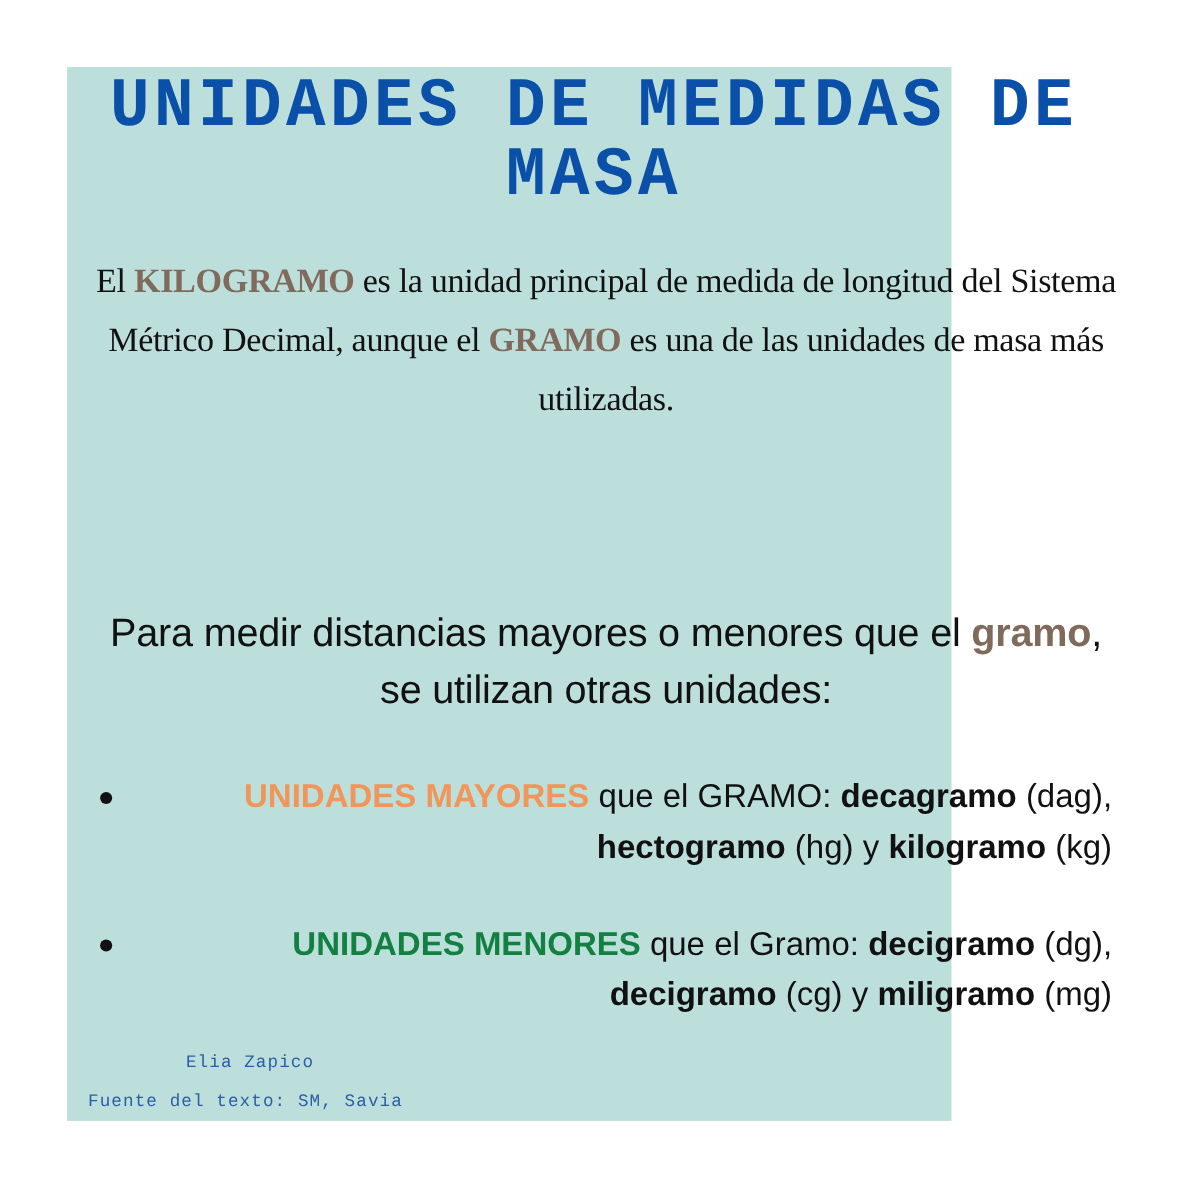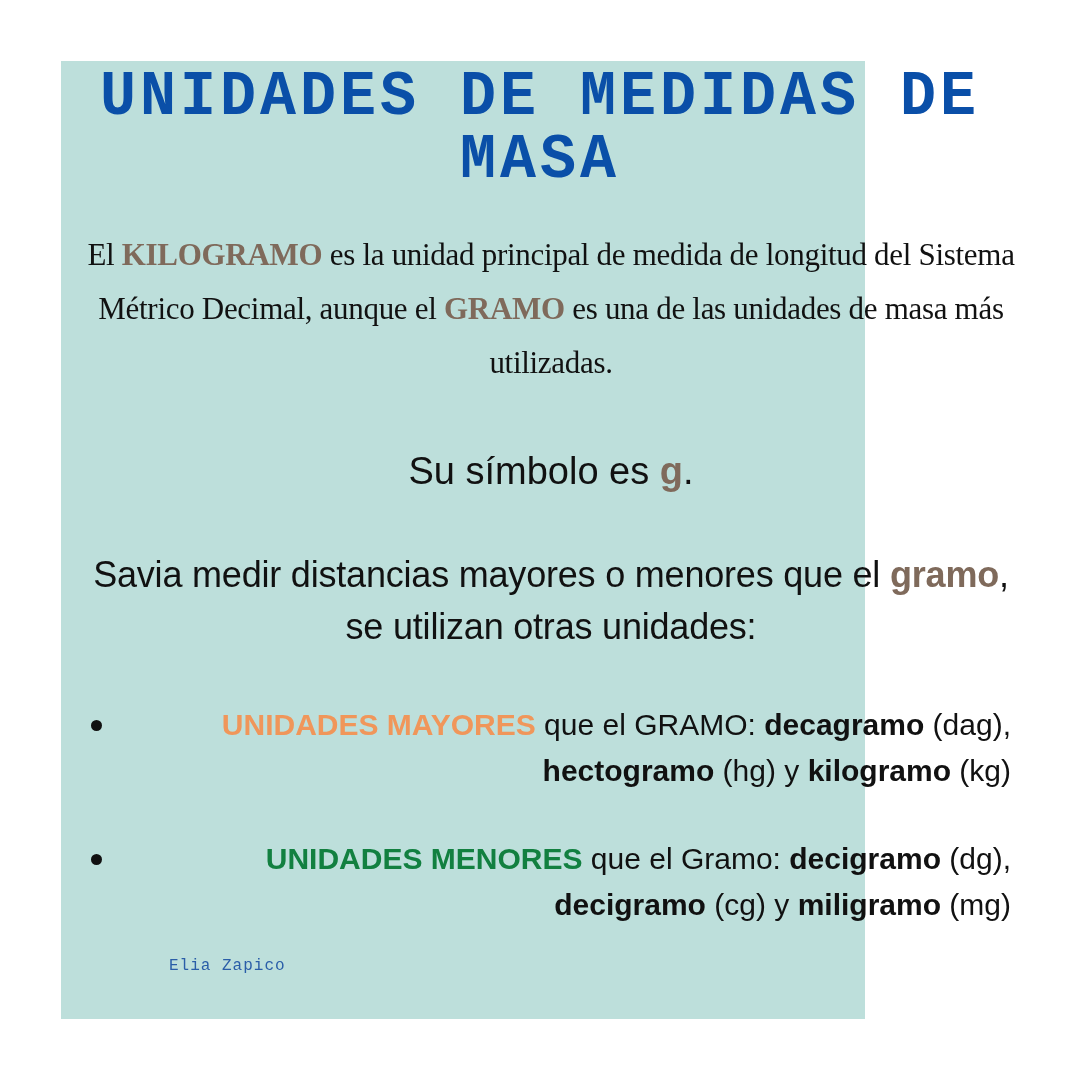--- a/index.html
+++ b/index.html
@@ -49,36 +49,34 @@
 <div class="card">
   <div class="title">
     <div>UNIDADES DE MEDIDAS DE</div>
     <div>MASA</div>
   </div>
 
   <div class="para intro">
     <span>El </span><span class="accent">KILOGRAMO</span><span> es la unidad principal de medida de longitud del Sistema Métrico Decimal, aunque el </span><span class="accent">GRAMO</span><span> es una de las unidades de masa más utilizadas.</span>
   </div>
 
-  <div class="para symbol">
-    <span>Su símbolo es </span><span class="accent">g</span><span>.</span>
-  </div>
 
   <div class="para para2">
-    <span>Savia medir distancias mayores o menores que el </span><span class="accent">gramo</span><span>, se utilizan otras unidades:</span>
+    <span>Para medir distancias mayores o menores que el </span><span class="accent">gramo</span><span>, se utilizan otras unidades:</span>
   </div>
 
   <div class="bullet b1">
     <span class="dot"></span>
     <div class="text">
       <span class="orange">UNIDADES MAYORES</span><span> que el GRAMO: </span><span class="bold">decagramo</span><span> (dag),</span><br><span class="bold">hectogramo</span><span> (hg)</span><span> y </span><span class="bold">kilogramo</span><span> (kg)</span>
     </div>
   </div>
 
   <div class="bullet b2">
     <span class="dot"></span>
     <div class="text">
       <span class="green">UNIDADES MENORES</span><span> que el Gramo: </span><span class="bold">decigramo</span><span> (dg),</span><br><span class="bold">decigramo</span><span> (cg)</span><span> y </span><span class="bold">miligramo</span><span> (mg)</span>
     </div>
   </div>
 
   <div class="footer author">Elia Zapico</div>
+  <div class="footer source">Fuente del texto: SM, Savia</div>
 </div>
 
 </body></html>

